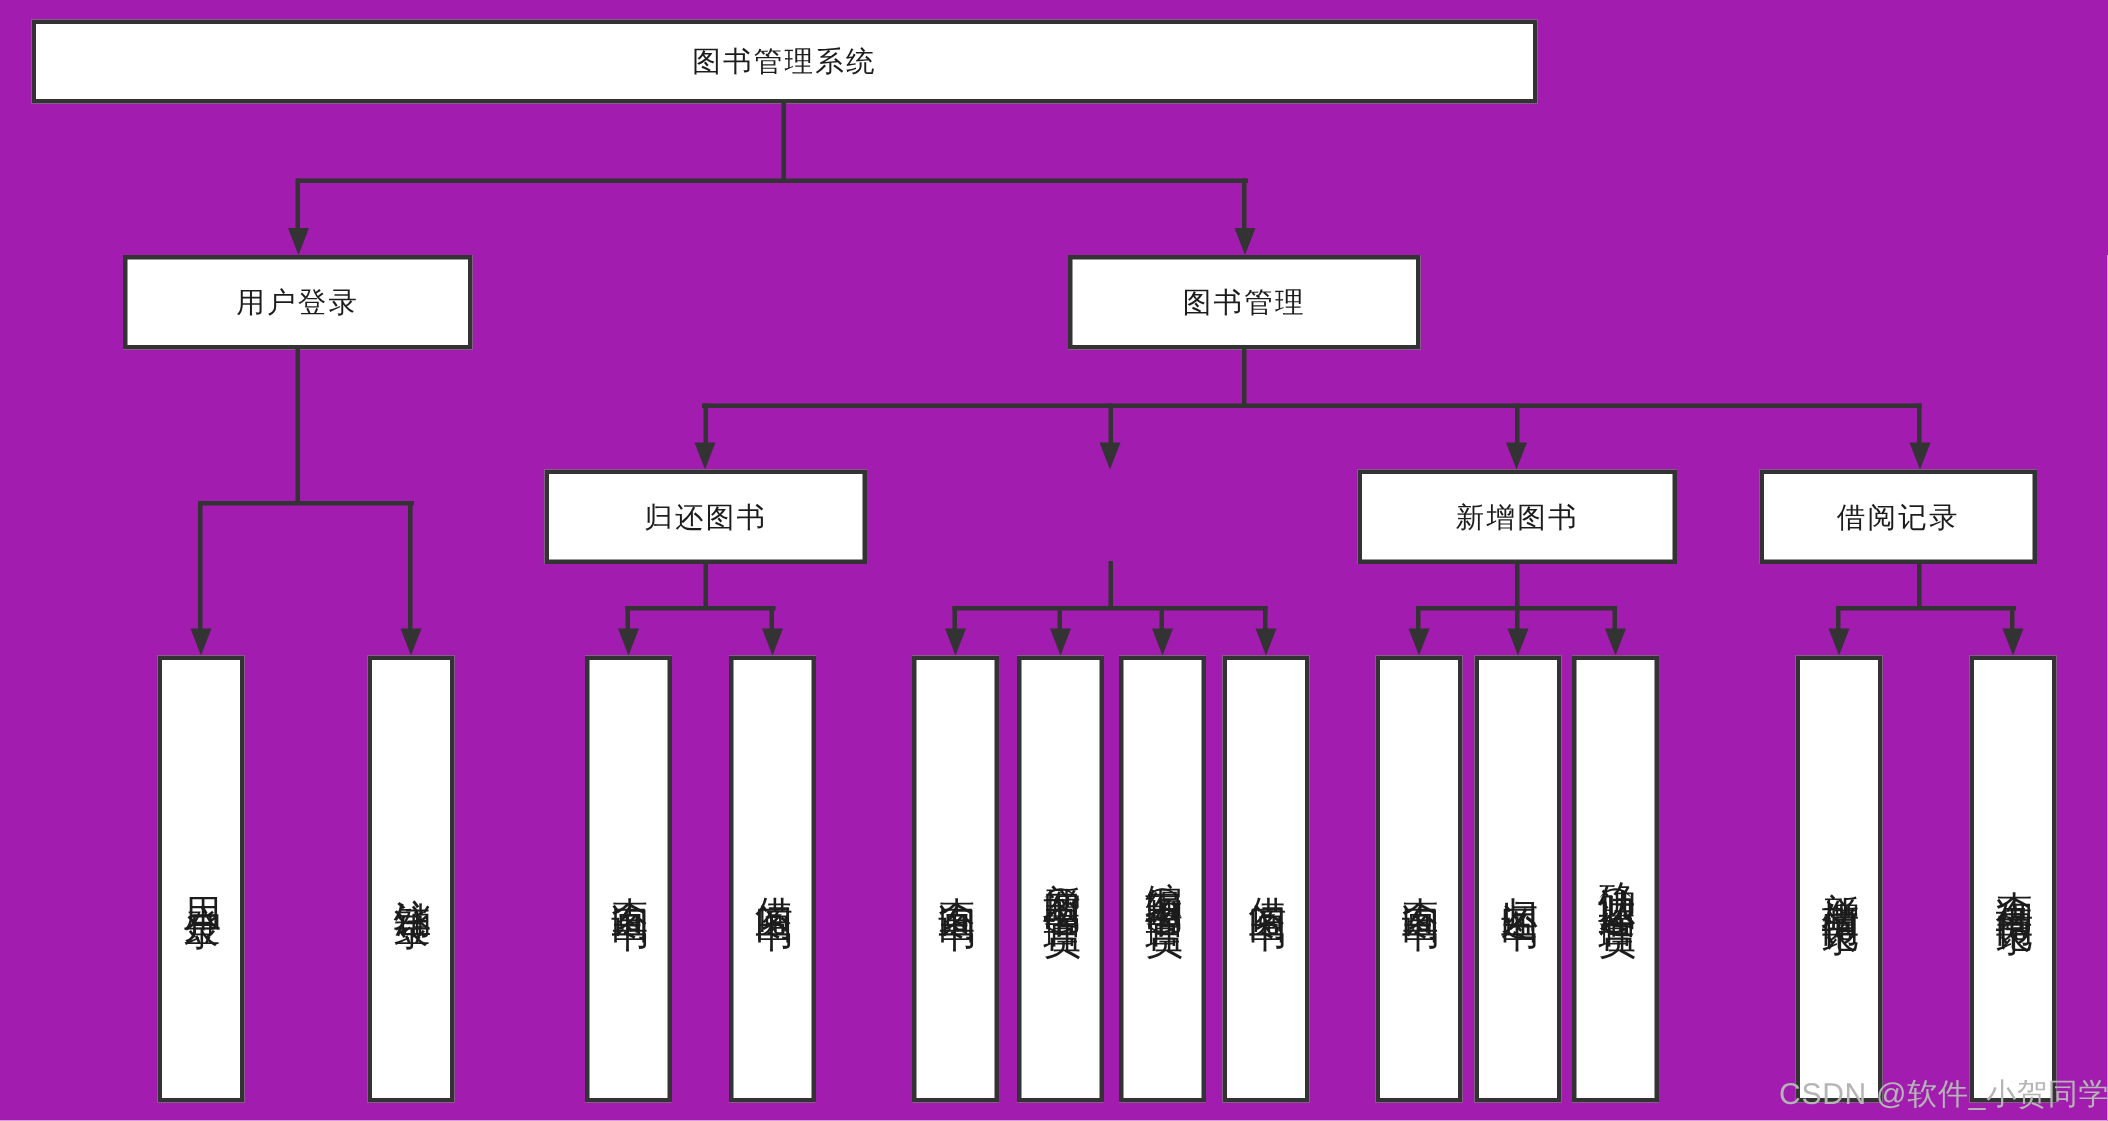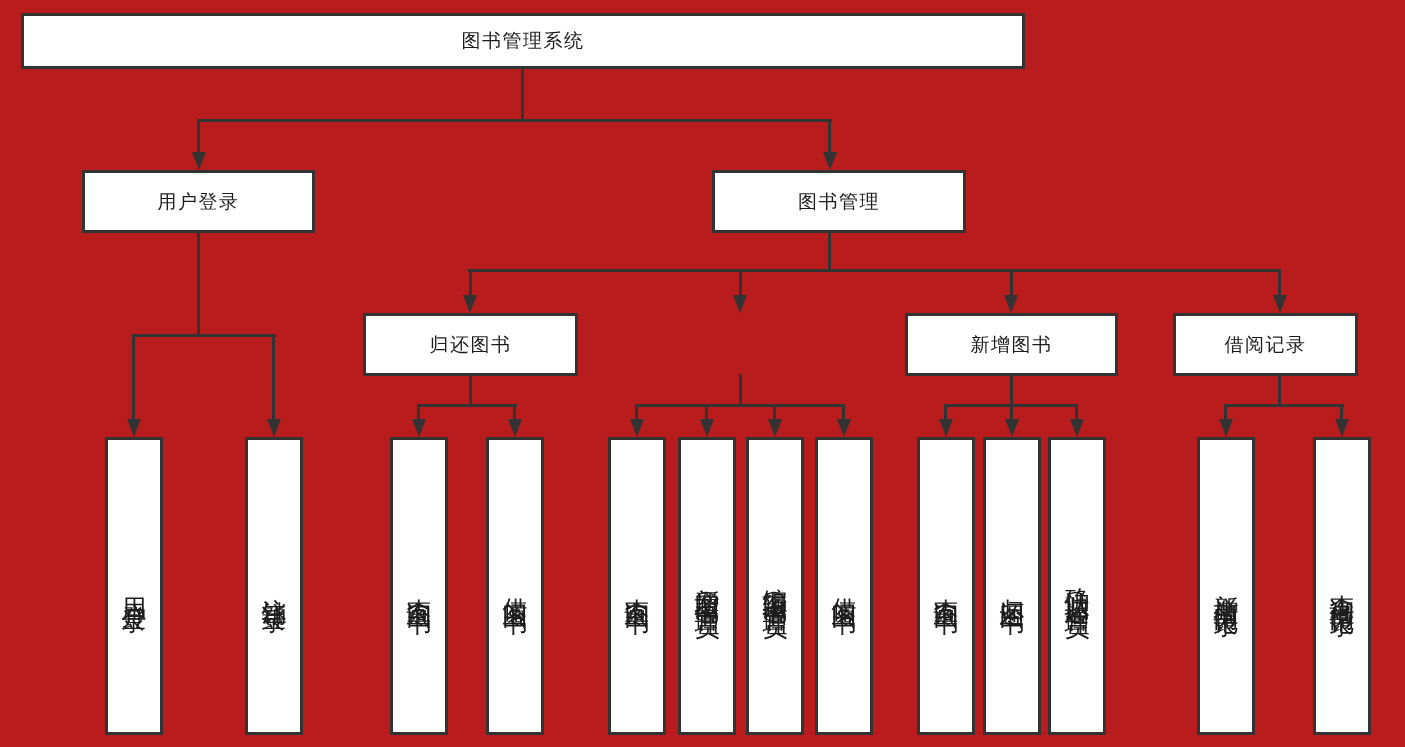--- a/index.html
+++ b/index.html
@@ -1,17 +1,17 @@
 <!DOCTYPE html>
 <html><head>
 <meta charset="utf-8">
 <style>
   html,body{margin:0;padding:0;background:#fff;}
   .canvas{
-    position:relative;width:1405px;height:747px;background:#b91c1c;
+    position:relative;width:1405px;height:747px;background:#a21caf;
     font-family:"Liberation Sans",sans-serif;overflow:hidden;
   }
   .box{
     position:absolute;box-sizing:border-box;border:3px solid #333333;
     background:#ffffff;display:flex;align-items:center;justify-content:center;
   }
   .hbox span{font-size:19px;color:#1c1c1c;letter-spacing:1.5px;white-space:nowrap;}
   .vbox{top:437px;height:298px;width:58px;}
   .vtext{
     writing-mode:vertical-rl;text-orientation:mixed;
@@ -41,21 +41,21 @@
   <div class="v" style="left:521px;top:67px;height:54px"></div>
   <div class="h" style="left:198px;top:119px;width:634px"></div>
   <div class="v" style="left:197px;top:119px;height:36px"></div>
   <div class="arrow" style="left:192px;top:152px"></div>
   <div class="v" style="left:828px;top:119px;height:36px"></div>
   <div class="arrow" style="left:823px;top:152px"></div>
 
   <div class="box hbox" style="left:82px;top:170px;width:233px;height:63px">
     <span>用户登录</span>
   </div>
-  <div class="box hbox" style="left:712px;top:170px;width:254px;height:63px">
+  <div class="box hbox" style="left:712px;top:170px;width:235px;height:63px">
     <span>图书管理</span>
   </div>
 
   <div class="v" style="left:197px;top:231px;height:105px"></div>
   <div class="h" style="left:132px;top:334px;width:144px"></div>
   <div class="v" style="left:132px;top:334px;height:88px"></div>
   <div class="arrow" style="left:127px;top:419px"></div>
   <div class="v" style="left:272px;top:334px;height:88px"></div>
   <div class="arrow" style="left:267px;top:419px"></div>
 
@@ -151,14 +151,15 @@
     <span class="vtext">确认归还（管理员）</span>
   </div>
 
   <div class="box vbox" style="left:1197px">
     <span class="vtext">新增借阅记录</span>
   </div>
   <div class="box vbox" style="left:1313px">
     <span class="vtext">查询借阅记录</span>
   </div>
 
+  <div class="watermark">CSDN @软件_小贺同学</div>
 
 </div>
 
 </body></html>

